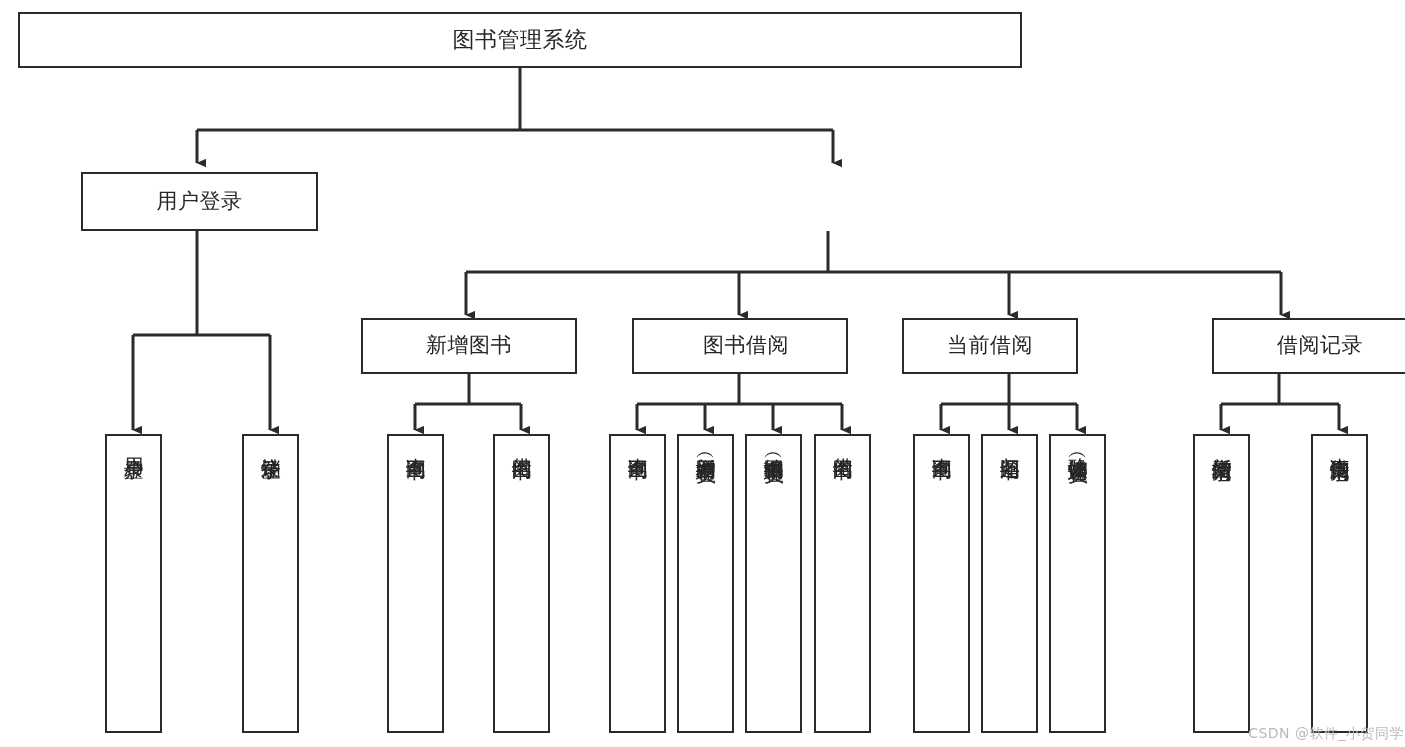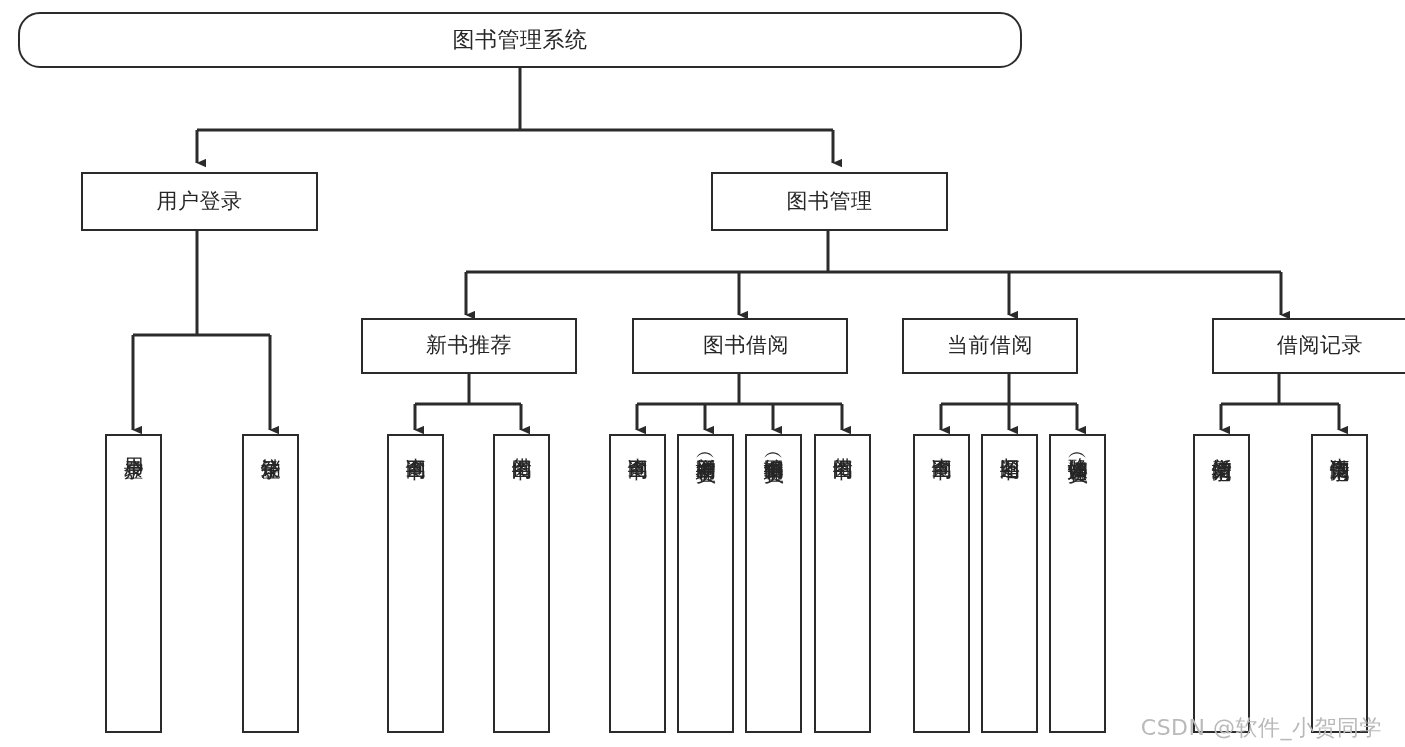--- a/index.html
+++ b/index.html
@@ -60,23 +60,23 @@
     font-size: 20px;
     line-height: 1.18;
     letter-spacing: 1px;
     white-space: nowrap;
   }
   .node.v.tall .label {
     font-size: 20px;
   }
   .watermark {
     position: absolute;
-    right: 23px;
+    right: 1px;
     bottom: 4px;
-    font-size: 22px;
+    font-size: 14px;
     color: #b9b9b9;
     letter-spacing: 0.5px;
     z-index: 5;
     white-space: nowrap;
     margin-left: 20px;
   }
 </style>
 </head>
 <body>
 
@@ -125,34 +125,31 @@
       <path d="M1009,404 L1009,430" marker-end="url(#arrow)"></path>
       <path d="M1077,404 L1077,430" marker-end="url(#arrow)"></path>
 
       <path d="M1279,374 L1279,404"></path>
       <path d="M1221,404 L1339,404"></path>
       <path d="M1221,404 L1221,430" marker-end="url(#arrow)"></path>
       <path d="M1339,404 L1339,430" marker-end="url(#arrow)"></path>
     </g>
   </svg>
 
-  <div class="node h root" style="left:18px; top:12px; width:1004px; height:56px;border-radius:22px;">
+  <div class="node h root" style="left:18px; top:12px; width:1004px; height:56px;">
     <span class="label">图书管理系统</span>
   </div>
 
   <div class="node h" style="left:81px; top:172px; width:237px; height:59px;">
     <span class="label">用户登录</span>
   </div>
 
-  <div class="node h" style="left:711px; top:172px; width:237px; height:59px;">
-    <span class="label">图书管理</span>
-  </div>
 
   <div class="node h" style="left:361px; top:318px; width:216px; height:56px;">
-    <span class="label">新书推荐</span>
+    <span class="label">新增图书</span>
   </div>
 
   <div class="node h" style="left:632px; top:318px; width:216px; height:56px;padding-left:12px;">
     <span class="label">图书借阅</span>
   </div>
 
   <div class="node h" style="left:902px; top:318px; width:176px; height:56px;">
     <span class="label">当前借阅</span>
   </div>
 

